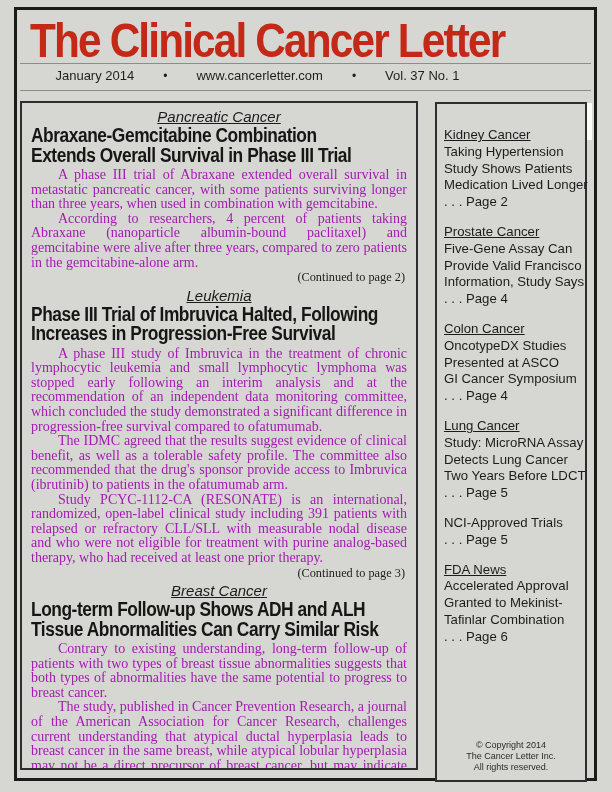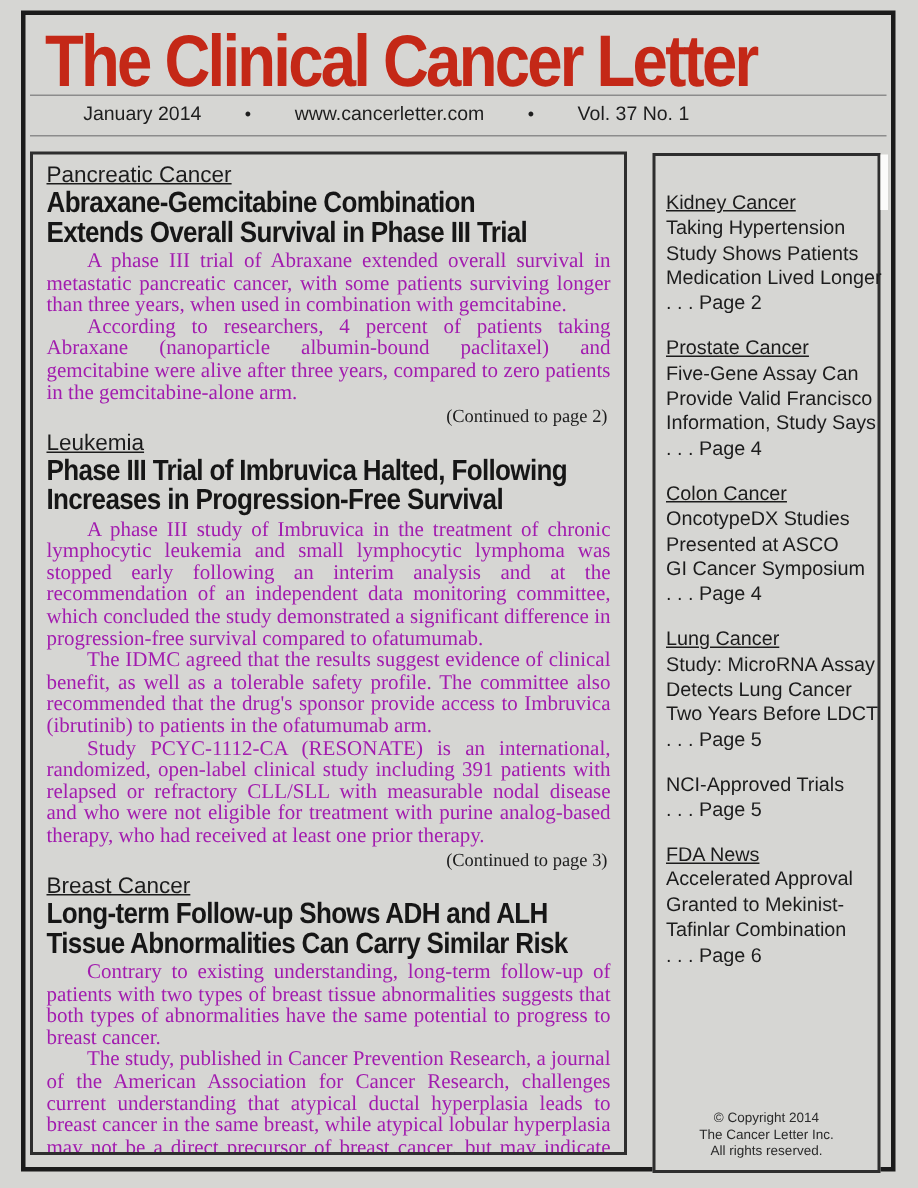--- a/index.html
+++ b/index.html
@@ -47,21 +47,22 @@
   .articles-box {
     position: absolute;
     left: 3px; top: 91px;
     width: 398px; height: 669px;
     border: 2px solid #2e2e2e;
     padding: 4px 9px 2px 9px;
     overflow: hidden;
     background: #d6d6d3;
   }
   .section-label {
-    text-align: left;
+    text-align: center;
+    font-style: italic;
     font-size: 15px;
     line-height: 16px;
     margin: 2px 0 1px 0;
   }
   .section-label span { text-decoration: underline; }
   .headline {
     font-weight: bold;
     font-size: 19.5px;
     line-height: 19.5px;
     letter-spacing: -0.5px;

